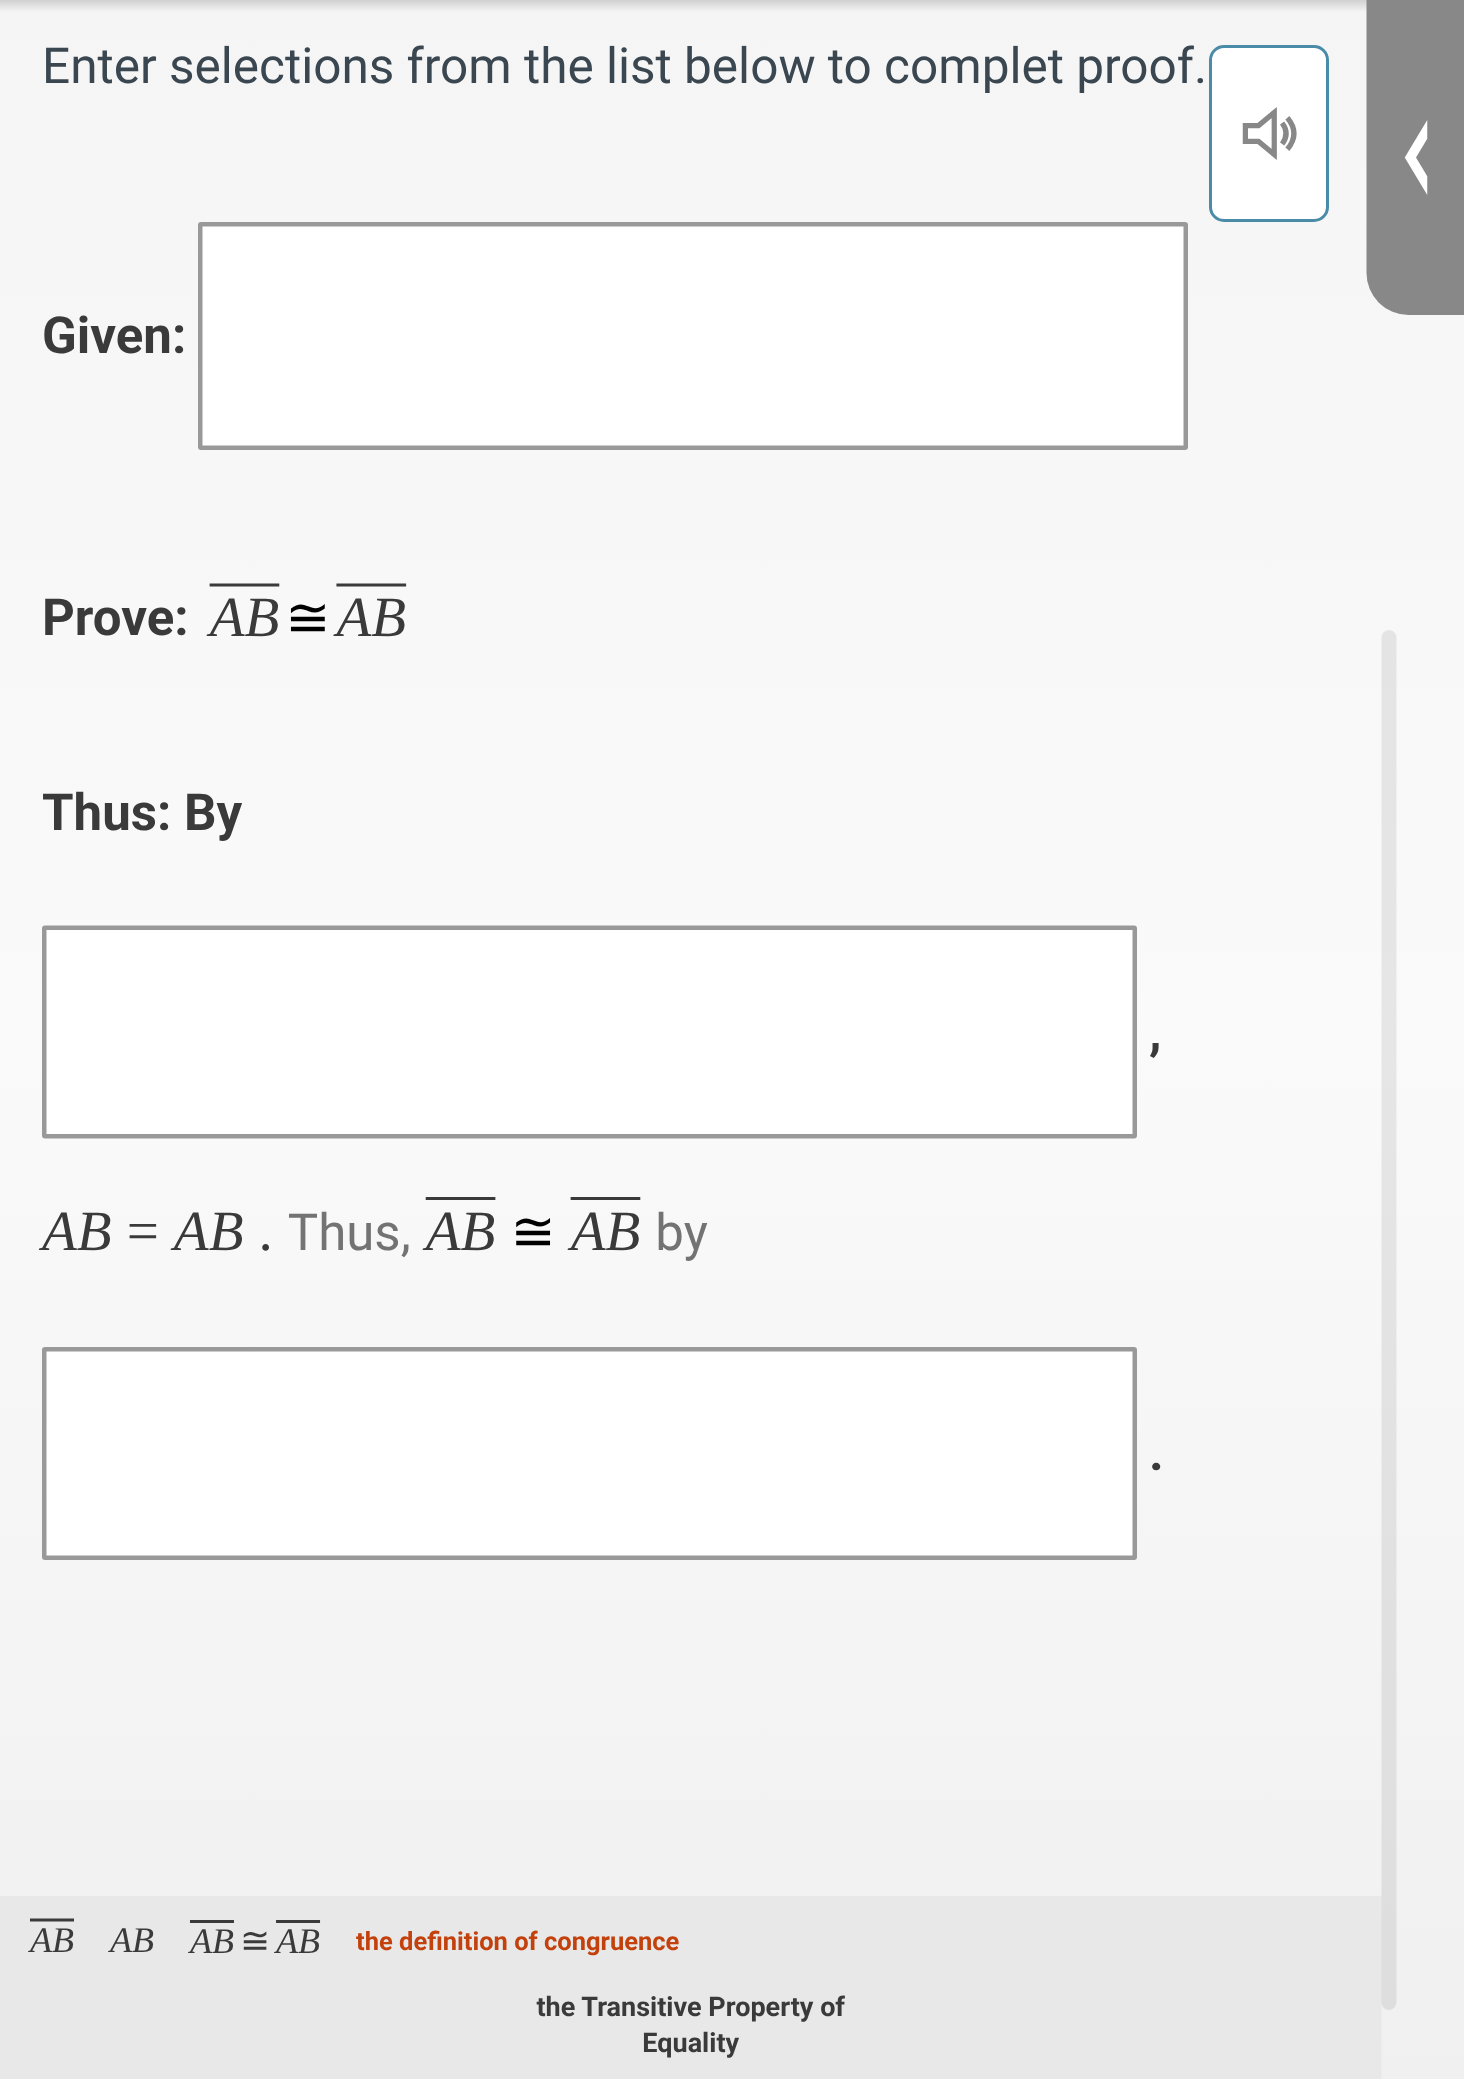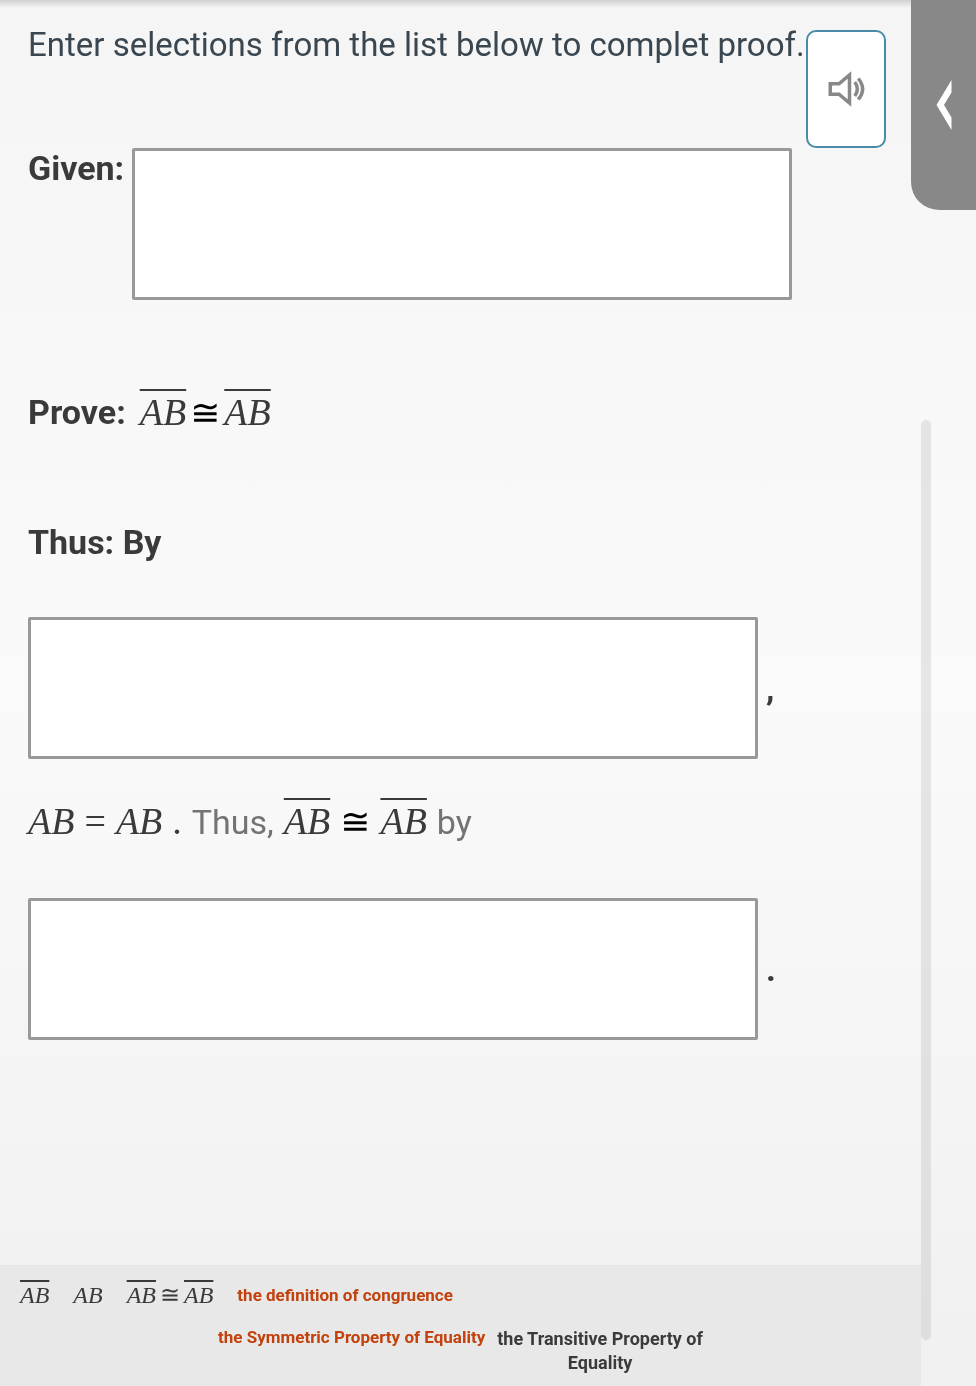--- a/index.html
+++ b/index.html
@@ -33,20 +33,21 @@
     .instruction {
       font-size: 33px;
       color: #3a4750;
       line-height: 1.4;
       margin-bottom: 80px;
       font-weight: 400;
     }
     
     .given-row {
       display: flex;
+      align-items: center;
       gap: 8px;
       margin-bottom: 90px;
     }
     
     .label {
       font-size: 34px;
       font-weight: 700;
       color: #3a3a3a;
     }
     
@@ -279,21 +280,20 @@
 <div class="options-bar">
   <span class="option-math overline">AB</span>
   <span class="option-math">AB</span>
   <span>
     <span class="option-math overline">AB</span>
     <span class="option-math" style="font-style:normal">≅</span>
     <span class="option-math overline">AB</span>
   </span>
   <span class="option">the definition of congruence</span>
   <div class="options-row2">
-    <span class="option">the Symmetric Property of Equality</span>
     <span class="option-multiline">the Transitive Property of<br>Equality</span>
   </div>
 </div>
 
 <div class="audio-button">
   <svg class="speaker-icon" viewBox="0 0 24 24" fill="none" stroke="#888" stroke-width="2">
     <polygon points="3,9 3,15 8,15 14,20 14,4 8,9" fill="none"></polygon>
     <path d="M17,8 Q20,12 17,16"></path>
     <path d="M19,6 Q24,12 19,18"></path>
   </svg>

